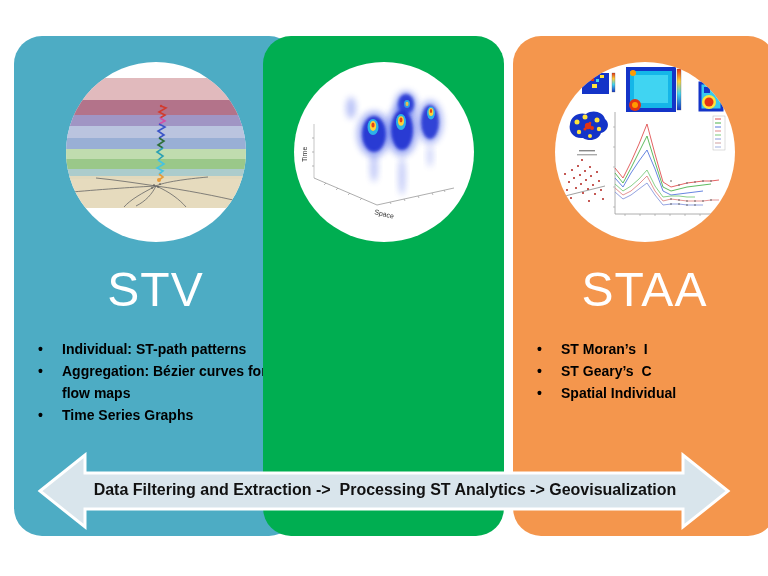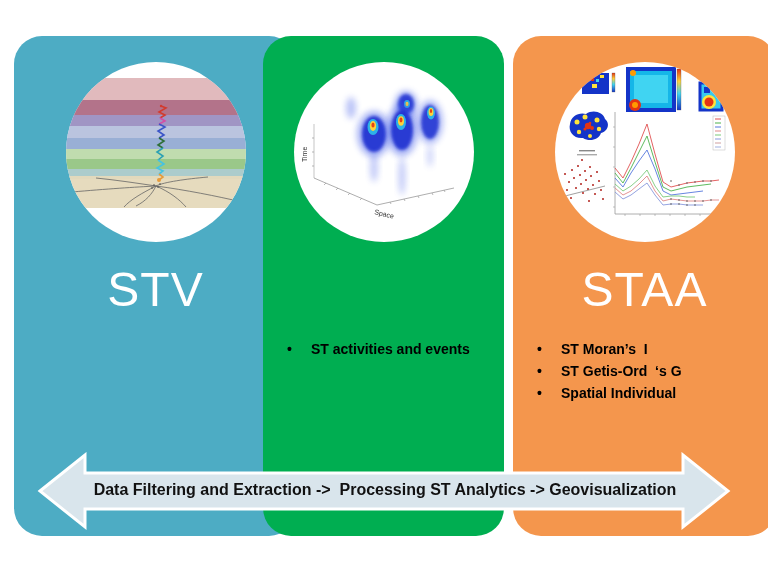--- a/index.html
+++ b/index.html
@@ -69,20 +69,25 @@
           <path d="M93,76 l5,3 l-6,4 l5,3" stroke="#2e6f37"></path>
           <path d="M97,86 l-6,4 l6,4 l-5,4" stroke="#2aa0b4"></path>
           <path d="M92,98 l6,4 l-7,4 l6,3 l-4,3" stroke="#45c3e2"></path>
           <path d="M93,112 l4,3 l-4,3" stroke="#e79b3a"></path>
           <circle cx="93" cy="118" r="2" fill="#e79b3a" stroke="none"></circle>
           <circle cx="95" cy="44" r="1.2" fill="#d23b2f" stroke="none"></circle>
         </g>
       </svg>
     </div>
     <div class="panel-title">STV</div>
+    <ul class="bullets">
+      <li>Individual: ST-path patterns</li>
+      <li>Aggregation: Bézier curves for flow maps</li>
+      <li>Time Series Graphs</li>
+    </ul>
   </div>
 
   <div class="panel p1" style="background-color: rgb(0, 174, 81);">
     <div class="thumb">
       <svg width="180" height="180" viewBox="0 0 180 180">
         <defs>
           <filter id="blur3" x="-60%" y="-60%" width="220%" height="220%">
               <feGaussianBlur stdDeviation="3"></feGaussianBlur>
             </filter>
           <filter id="blur15" x="-60%" y="-60%" width="220%" height="220%">
@@ -136,21 +141,20 @@
 
           <ellipse cx="136" cy="60" rx="13" ry="22" fill="#3a55e8" opacity="0.4" filter="url(#blur3)"></ellipse>
           <ellipse cx="136" cy="60" rx="9" ry="17" fill="#1b2fd0" opacity="0.85" filter="url(#blur15)"></ellipse>
           <ellipse cx="137" cy="51" rx="4" ry="6.5" fill="#2db8e8" opacity="0.95"></ellipse>
           <ellipse cx="137" cy="50" rx="2.4" ry="4" fill="#ffd23a"></ellipse>
           <ellipse cx="137" cy="49" rx="1.2" ry="2" fill="#e64414"></ellipse>
         </g>
       </svg>
     </div>
     <ul class="bullets">
-      <li>ST activities and events</li>
     </ul>
   </div>
 
   <div class="panel p2" style="background-color: rgb(244, 150, 77);">
     <div class="thumb">
       <svg width="180" height="180" viewBox="0 0 180 180">
         <defs>
           <linearGradient id="cbar" x1="0" y1="0" x2="0" y2="1">
             <stop offset="0" stop-color="#e33313"></stop>
               <stop offset="0.3" stop-color="#ffd23a"></stop>
@@ -284,21 +288,21 @@
               <circle cx="124" cy="142" r="0.8"></circle>
               <circle cx="132" cy="143" r="0.8"></circle>
               <circle cx="140" cy="143" r="0.8"></circle>
           </g>
         </g>
       </svg>
     </div>
     <div class="panel-title">STAA</div>
     <ul class="bullets">
       <li>ST Moran’s  I</li>
-      <li>ST Getis-Ord  ‘s G</li>
+      <li>ST Geary’s  C</li>
       <li>Spatial Individual</li>
     </ul>
   </div>
 
   <svg class="arrow-layer" width="768" height="80" viewBox="0 0 768 80">
     <polygon stroke="#ffffff" stroke-width="3" points="40,39 85,3 85,21 683,21 683,3 728,39 683,75 683,57 85,57 85,75" fill="#d9e5ec"></polygon>
   </svg>
   <div class="arrow-label">Data Filtering and Extraction -&gt;  Processing ST Analytics -&gt; Geovisualization</div>
 
 </div>

